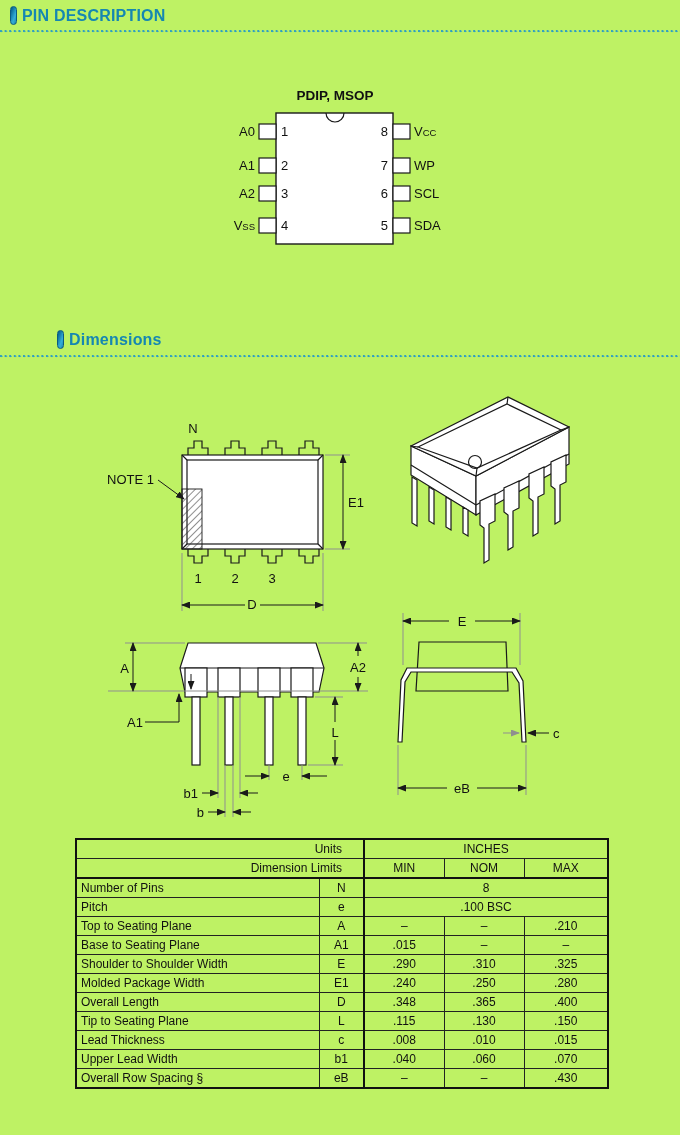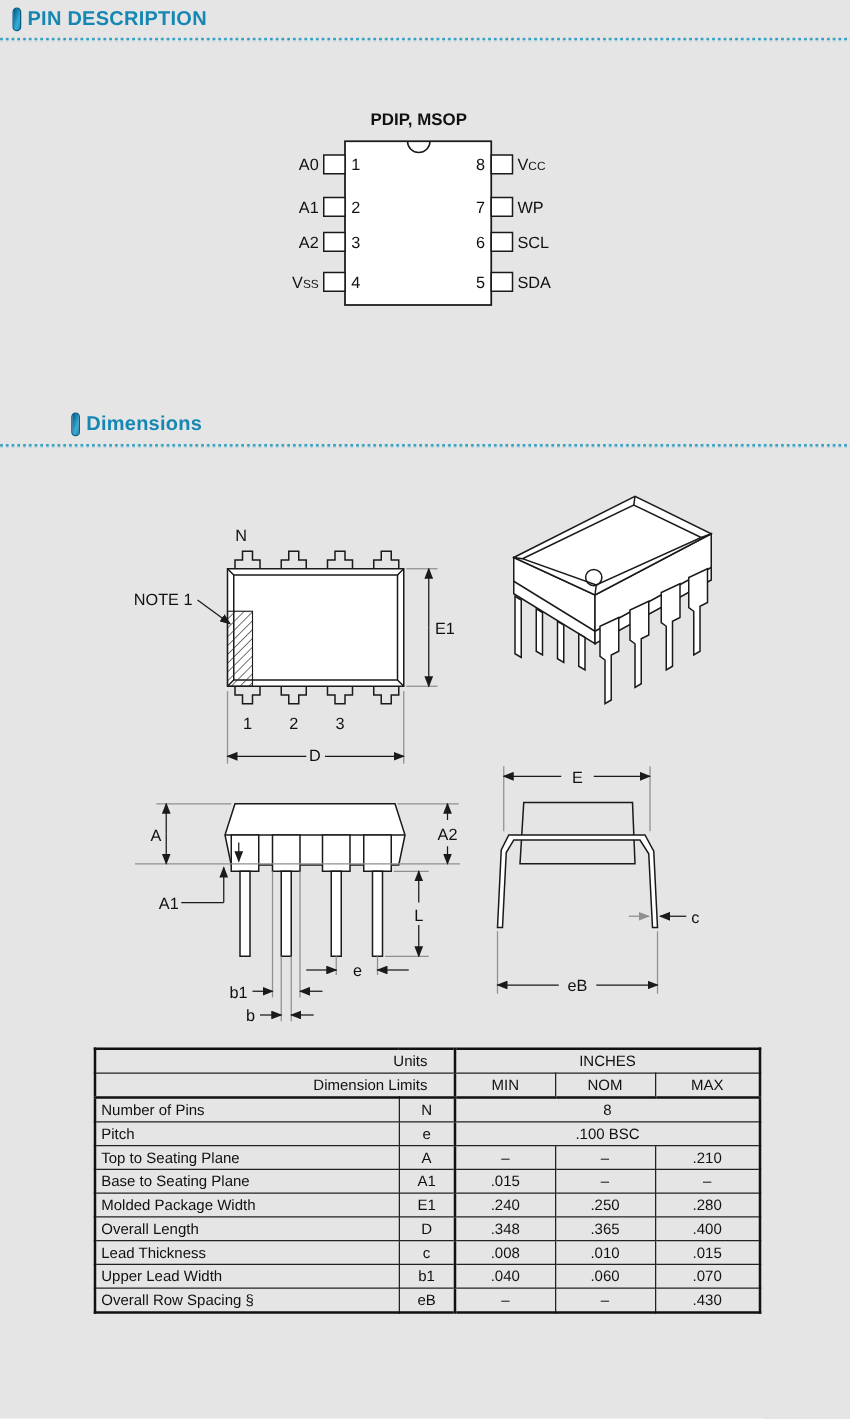--- a/index.html
+++ b/index.html
@@ -1,16 +1,16 @@
 <!DOCTYPE html>
 <html><head>
 <meta charset="utf-8">
 <style>
   html,body{margin:0;padding:0;background:#fff;}
-  .page{position:relative;width:680px;height:1135px;background:#e5e5e5;overflow:hidden;
+  .page{position:relative;width:680px;height:1135px;background:#bef264;overflow:hidden;
         font-family:"Liberation Sans",sans-serif;color:#111;}
   
   .sec-header{position:absolute;left:10px;display:flex;align-items:center;gap:5px;height:21px;}
   .sec-bar{width:7px;height:19px;border-radius:4px;
            background:linear-gradient(110deg,#0b6a98 15%,#35aed8 65%,#1d87b0 100%);
            border:1px solid #0a5a82;box-sizing:border-box;}
   .sec-title{font-weight:bold;font-size:16px;color:#1587b2;letter-spacing:0.2px;}
   .dotted{position:absolute;left:0;width:680px;height:3px;
           background-image:radial-gradient(circle at 1.2px 1.2px,#2e9fc2 1px,rgba(0,0,0,0) 1.35px);
           background-size:4.6px 3px;background-repeat:repeat-x;}
@@ -300,34 +300,48 @@
         <td class="c">.210</td>
       </tr>
       <tr>
         <td>Base to Seating Plane</td>
         <td class="c">A1</td>
         <td class="c thickL">.015</td>
         <td class="c">–</td>
         <td class="c">–</td>
       </tr>
       <tr>
+        <td>Shoulder to Shoulder Width</td>
+        <td class="c">E</td>
+        <td class="c thickL">.290</td>
+        <td class="c">.310</td>
+        <td class="c">.325</td>
+      </tr>
+      <tr>
         <td>Molded Package Width</td>
         <td class="c">E1</td>
         <td class="c thickL">.240</td>
         <td class="c">.250</td>
         <td class="c">.280</td>
       </tr>
       <tr>
         <td>Overall Length</td>
         <td class="c">D</td>
         <td class="c thickL">.348</td>
         <td class="c">.365</td>
         <td class="c">.400</td>
       </tr>
       <tr>
+        <td>Tip to Seating Plane</td>
+        <td class="c">L</td>
+        <td class="c thickL">.115</td>
+        <td class="c">.130</td>
+        <td class="c">.150</td>
+      </tr>
+      <tr>
         <td>Lead Thickness</td>
         <td class="c">c</td>
         <td class="c thickL">.008</td>
         <td class="c">.010</td>
         <td class="c">.015</td>
       </tr>
       <tr>
         <td>Upper Lead Width</td>
         <td class="c">b1</td>
         <td class="c thickL">.040</td>

